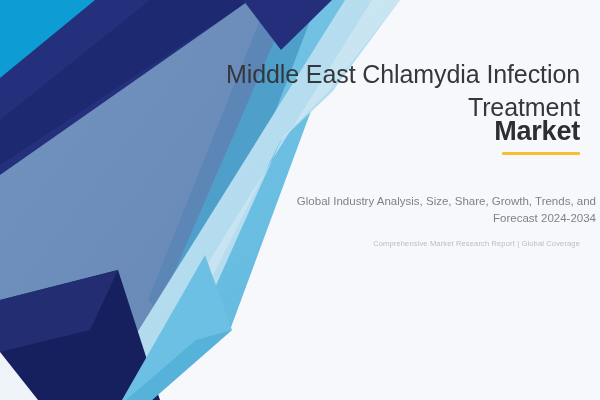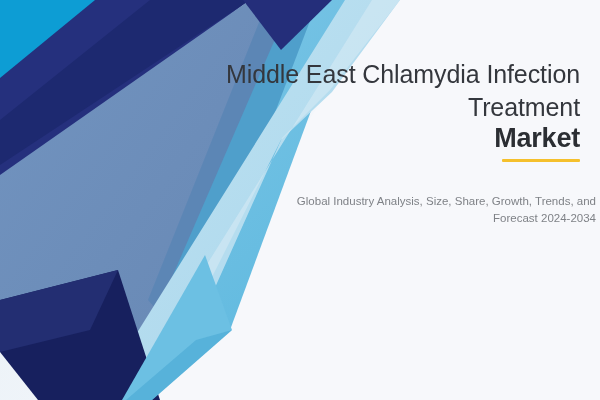--- a/index.html
+++ b/index.html
@@ -46,21 +46,21 @@
     margin: 0;
     font-size: 25px;
     line-height: 1.33;
     font-weight: 400;
     color: #34373d;
     letter-spacing: -0.1px;
   }
   .market-block {
     position: absolute;
     right: 20px;
-    top: 84px;
+    top: 77px;
   }
   .market-word {
     display: inline-block;
     margin: 0;
     font-size: 27px;
     line-height: 1.05;
     font-weight: bold;
     color: #2b2e33;
     letter-spacing: -0.2px;
   }
@@ -169,15 +169,18 @@
 
     <div class="market-block">
       <span class="market-word">Market</span>
       <span class="market-underline"></span>
     </div>
 
     <div class="subtitle-block">
       <p class="subtitle">Global Industry Analysis, Size, Share, Growth, Trends, and Forecast 2024-2034</p>
     </div>
 
+    <div class="caption-block">
+      <p class="caption">Comprehensive Market Research Report | Global Coverage</p>
+    </div>
 
   </div>
 </div>
 
 </body></html>

